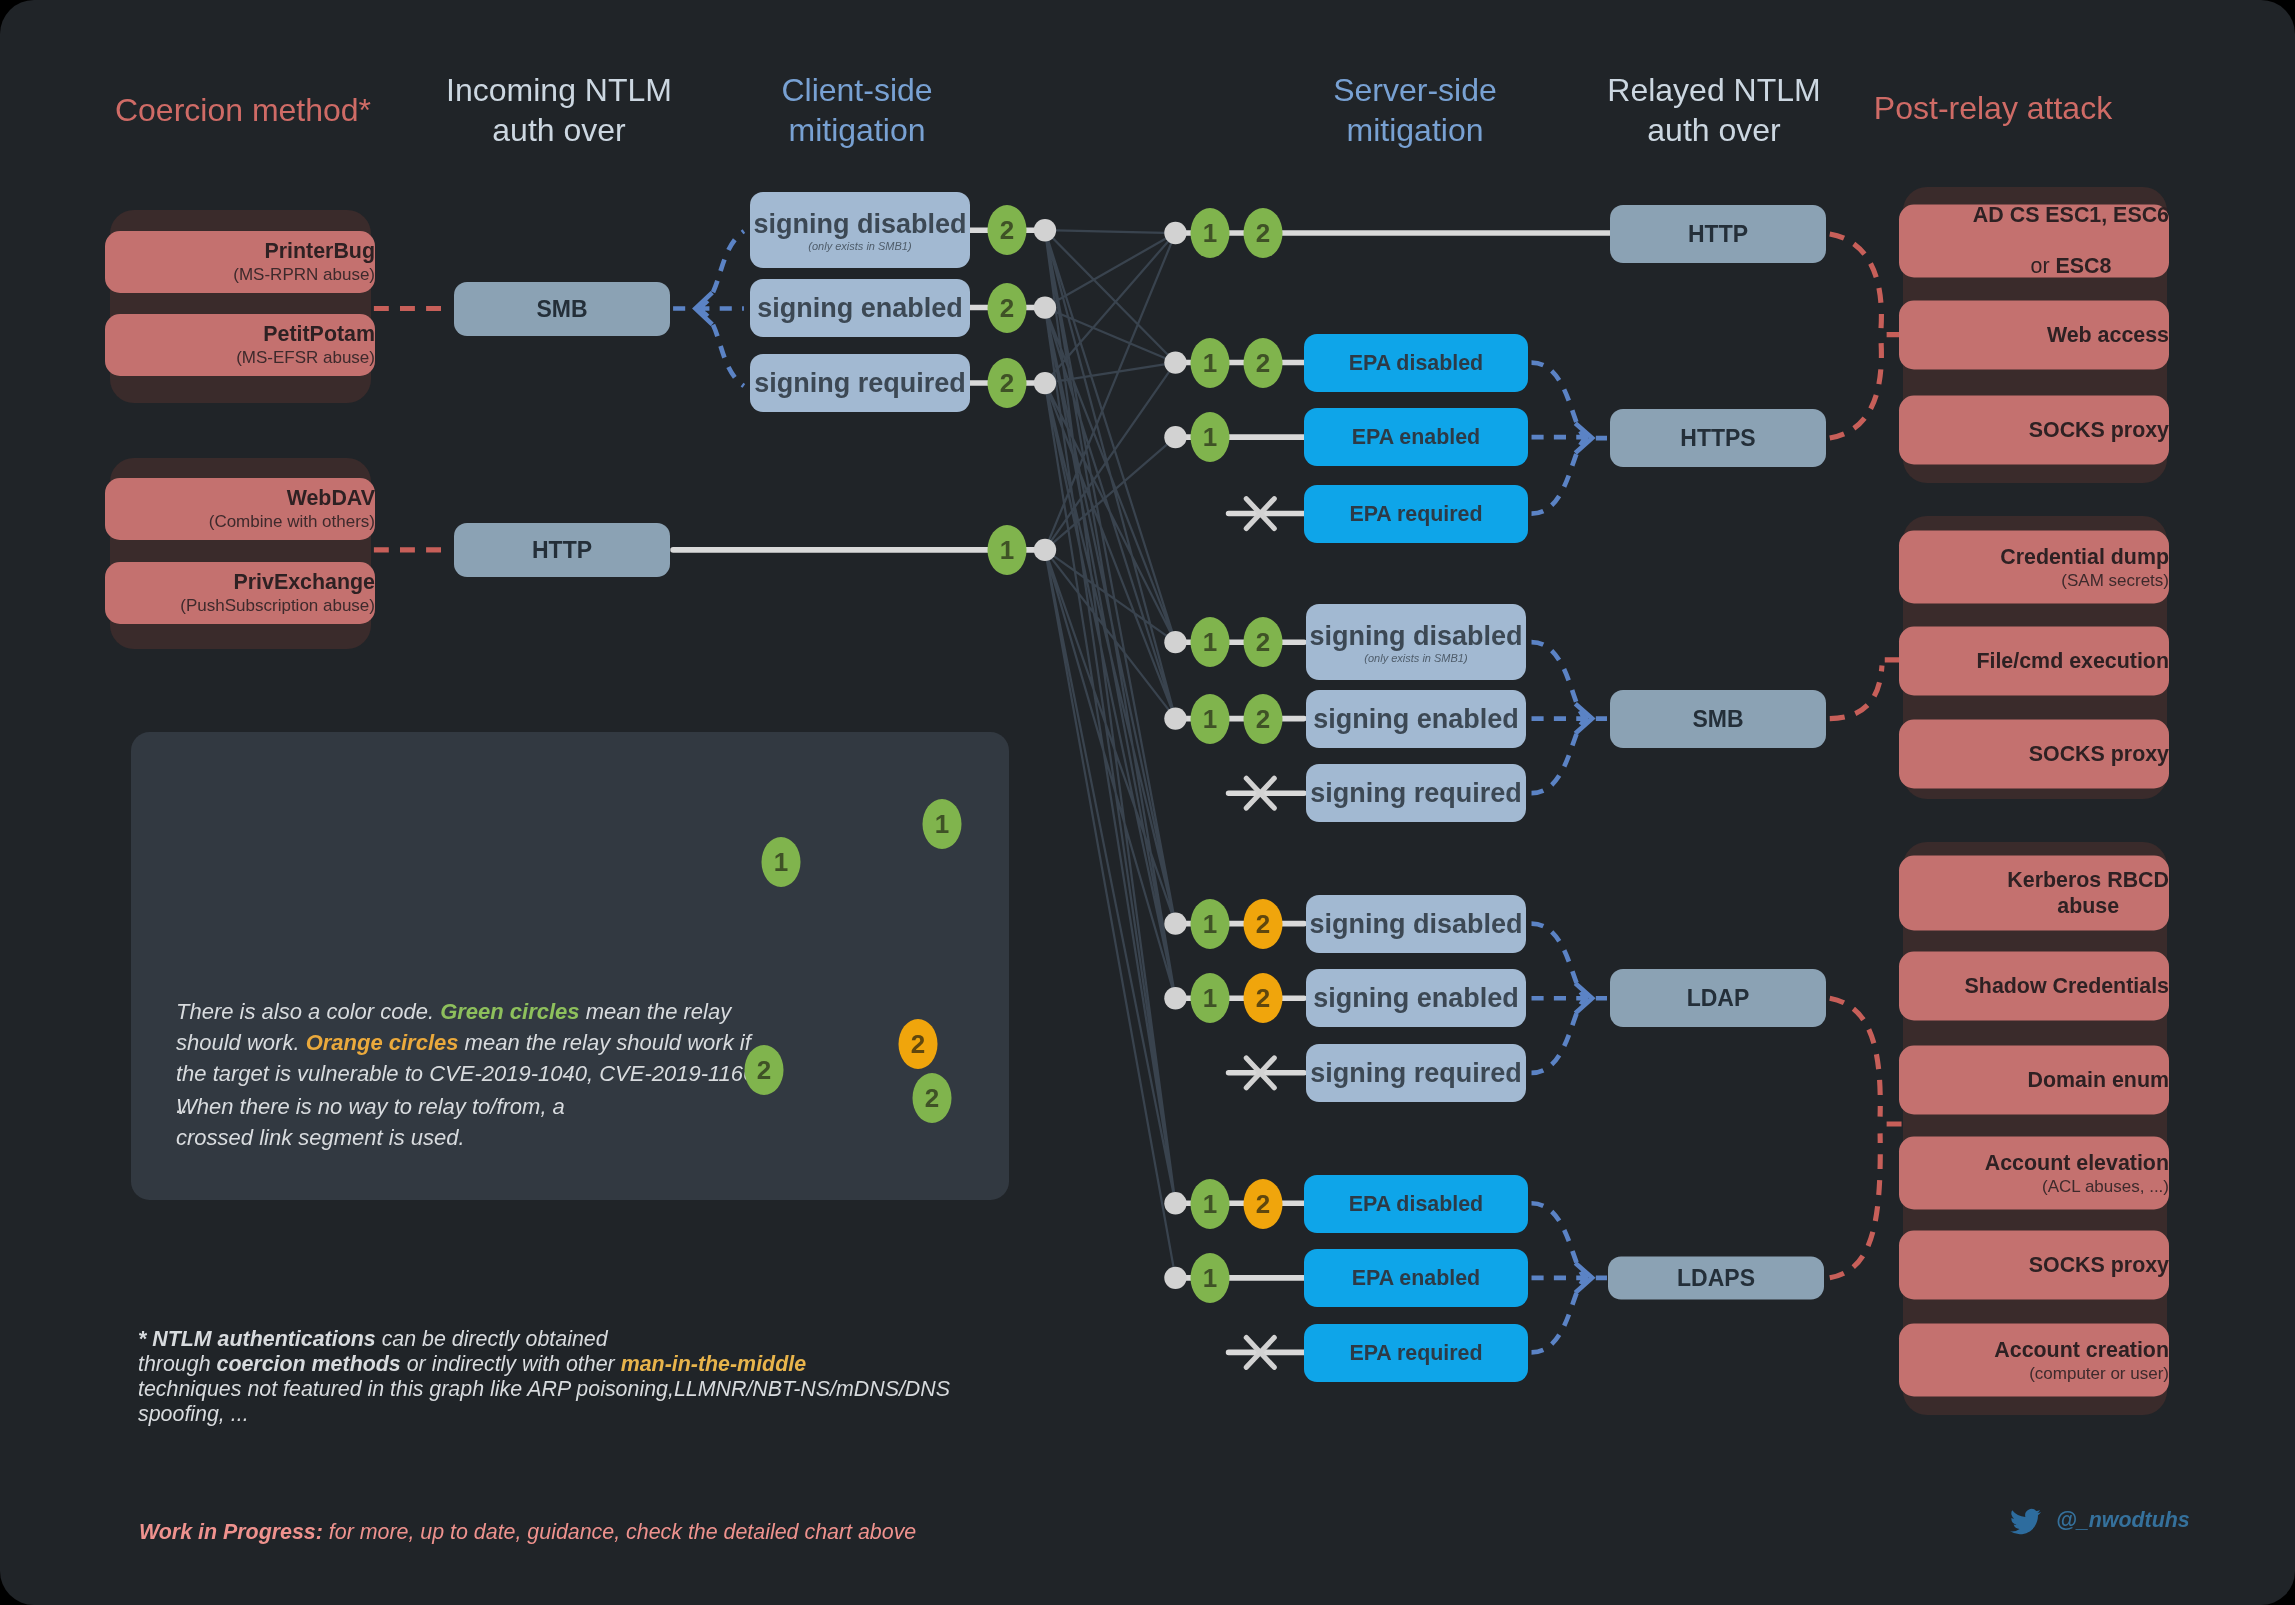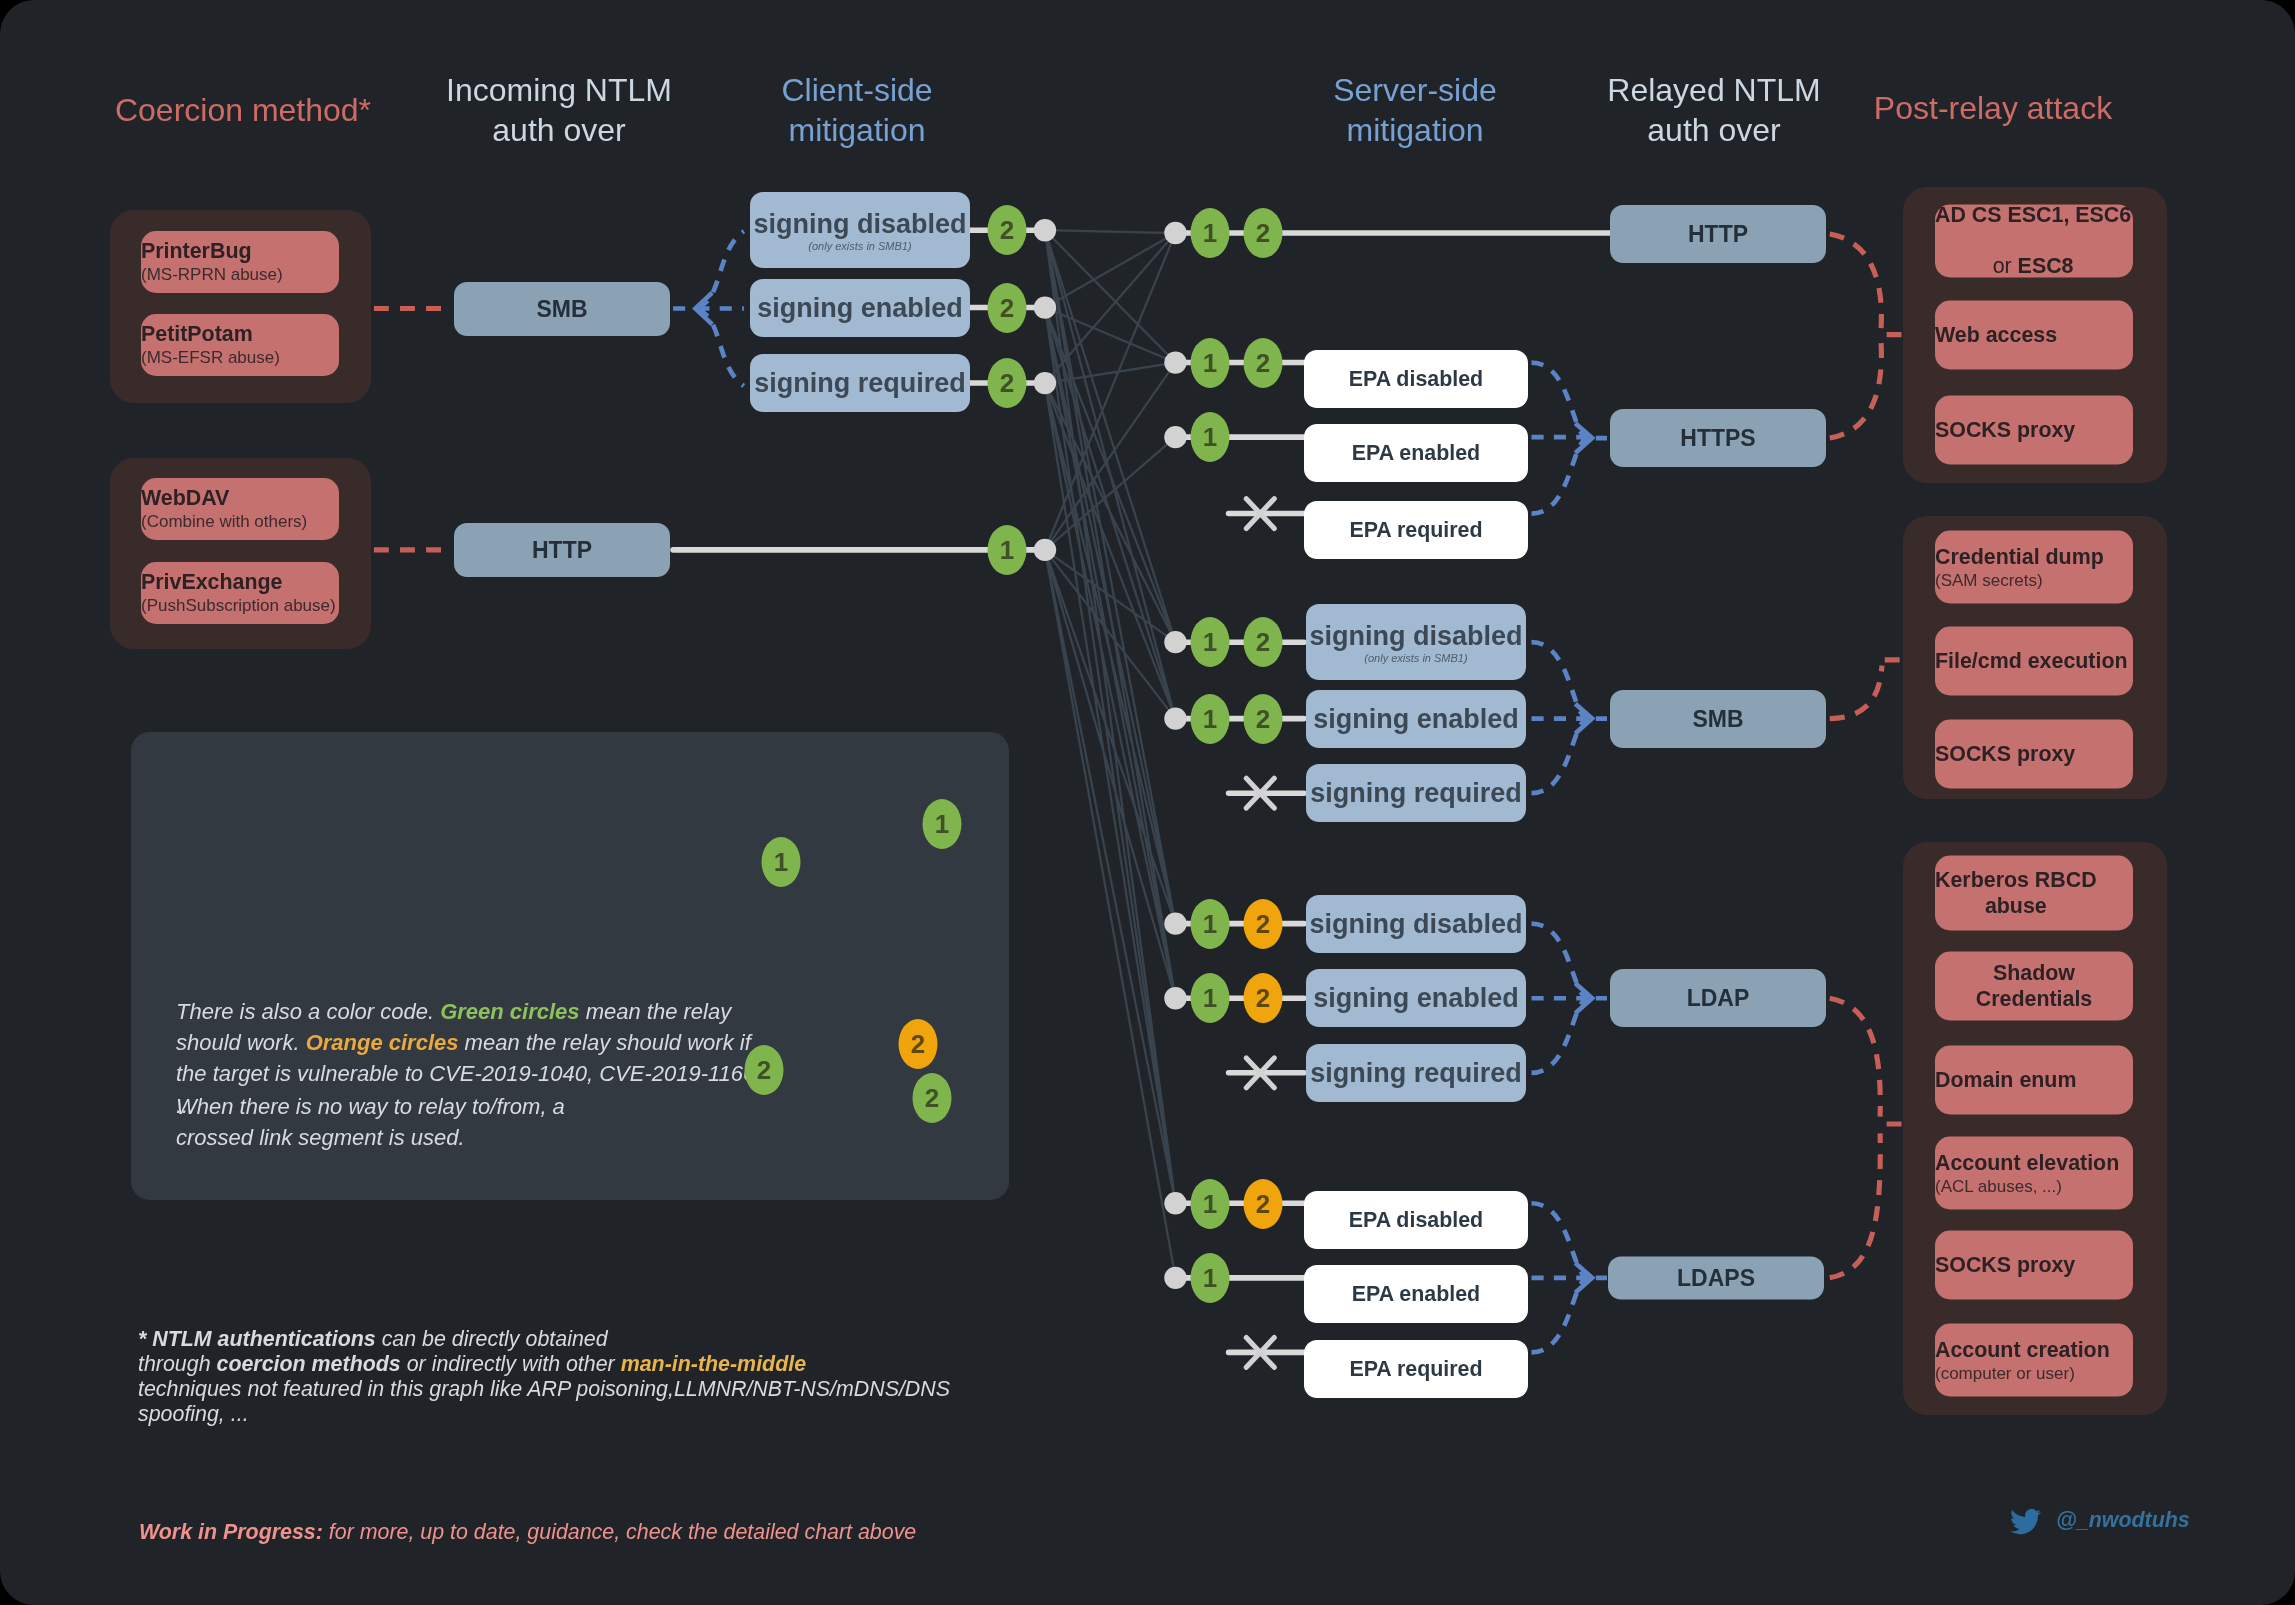--- a/index.html
+++ b/index.html
@@ -7,32 +7,32 @@
   #canvas{position:relative;width:2295px;height:1605px;background:#202428;border-radius:34px;overflow:hidden;}
   svg.wires{position:absolute;left:0;top:0;width:2295px;height:1605px;pointer-events:none;}
 
   .hdr{position:absolute;transform:translate(-50%,-50%);font-size:32px;text-align:center;
        white-space:pre-line;line-height:1.25;font-weight:normal;}
   .hdr.red{color:#cf6b66;}
   .hdr.blue{color:#78a1d3;}
   .hdr.light{color:#ccd7e1;}
 
   .grp{position:absolute;background:#3a2b2b;border-radius:24px;}
-  .ritem{position:absolute;transform:translate(-50%,-50%);width:198px;background:#c4716f;border-radius:15px;
-         display:flex;flex-direction:column;align-items:flex-start;justify-content:center;text-align:center;}
+  .ritem{position:absolute;transform:translate(-50%,-50%);width:270px;background:#c4716f;border-radius:15px;
+         display:flex;flex-direction:column;align-items:flex-end;justify-content:center;text-align:center;}
   .ritem .t{font-weight:bold;font-size:21.4px;color:#2e2123;line-height:1.2;white-space:pre-line;}
   .ritem .s{font-size:17px;color:#3e2a2c;line-height:1.15;}
   .ritem .rw{font-weight:normal;}
 
   .box{position:absolute;transform:translate(-50%,-50%);border-radius:13px;
        display:flex;flex-direction:column;align-items:center;justify-content:center;text-align:center;}
   .box.lite{background:#a2b9d2;width:220px;}
   .box.lite .t{font-weight:bold;font-size:27px;color:#3c4854;}
   .box.lite .s{font-size:11px;color:#4f5d6b;font-style:italic;}
-  .box.epa{background:#ffffff;width:224px;margin-top:16px;}
+  .box.epa{background:#0ea5e9;width:224px;}
   .box.epa .t{font-weight:bold;font-size:21.4px;color:#2d3a46;}
   .box.proto{background:#8ba2b4;width:216px;}
   .box.proto .t{font-weight:bold;font-size:23px;color:#242f39;}
 
   .num{position:absolute;transform:translate(-50%,-50%);width:39px;height:50px;border-radius:50%;
        display:flex;align-items:center;justify-content:center;font-weight:bold;font-size:26px;z-index:3;}
   .num.g{background:#80b44d;color:#3f5226;}
   .num.o{background:#f0a50c;color:#5f470e;}
 
   #legend{position:absolute;left:131px;top:732px;width:878px;height:468px;background:#323941;border-radius:18.6px;}

